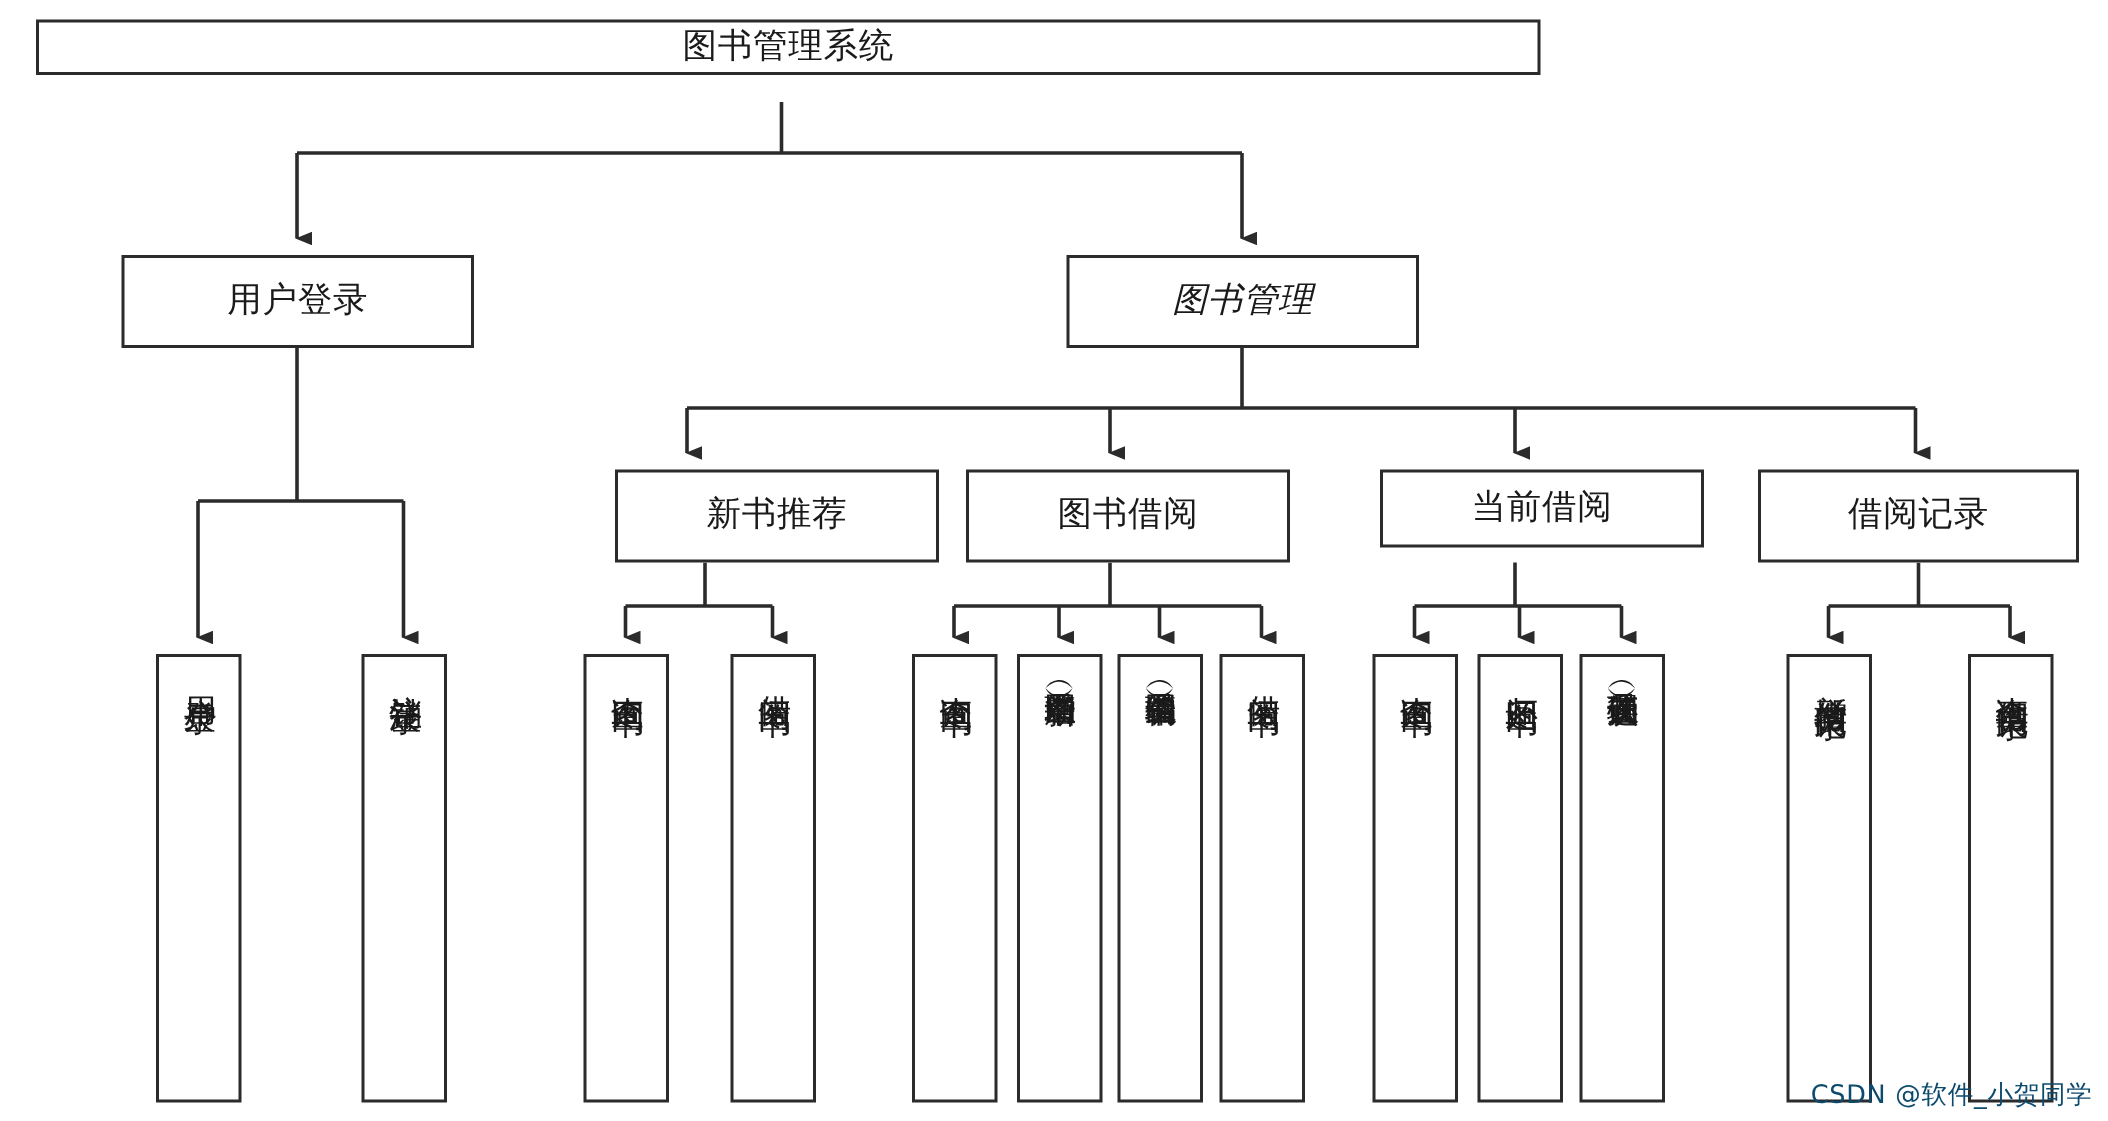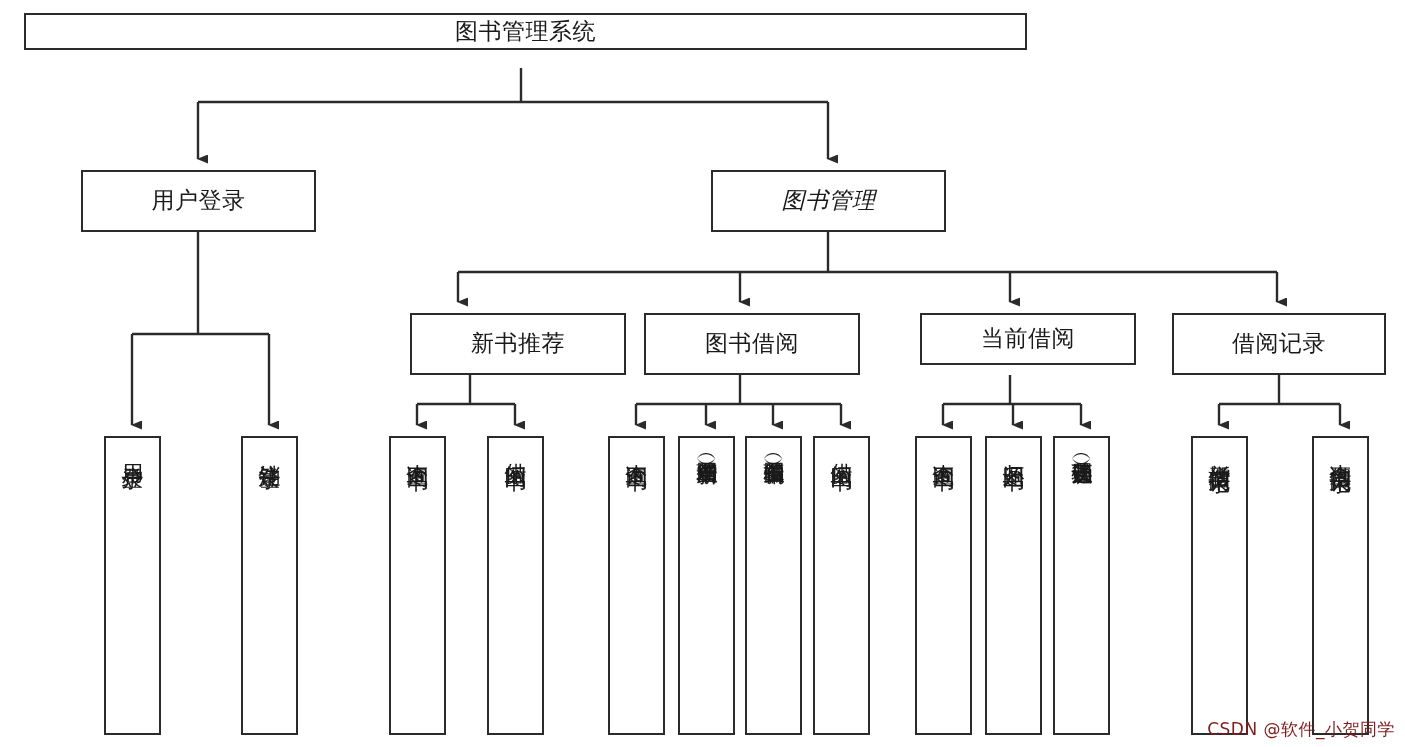--- a/index.html
+++ b/index.html
@@ -58,21 +58,21 @@
   }
   .node.vertical.tall-text .node-label {
     font-size: 21px;
     letter-spacing: 0px;
   }
   #watermark {
     position: absolute;
     right: 10px;
     bottom: 6px;
     font-size: 17px;
-    color: #7f1d1d;
+    color: #0c4a6e;
     letter-spacing: 0.5px;
     white-space: nowrap;
     pointer-events: none;
   }
 </style>
 </head>
 <body>
 
 <div id="diagram-root">
 

